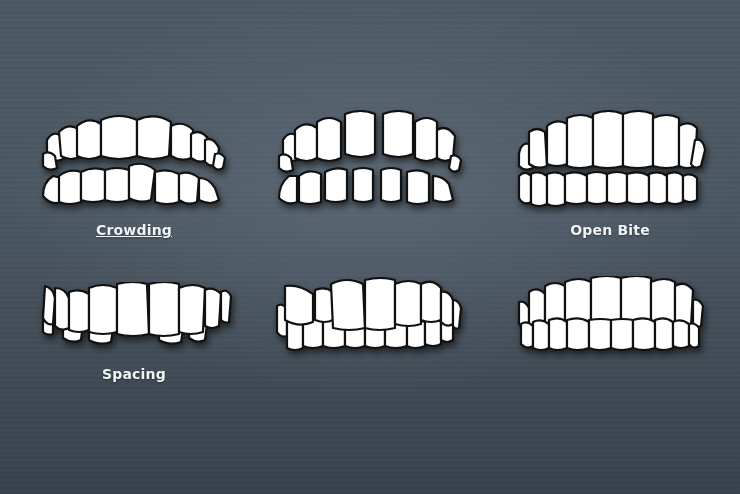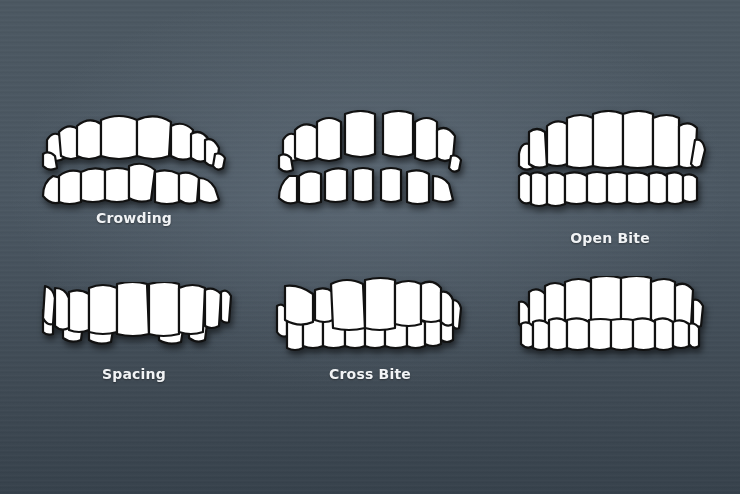--- a/index.html
+++ b/index.html
@@ -44,21 +44,21 @@
 
       <path class="tooth" d="M14,86 q0,-14 10,-20 l8,2 l0,24 q-10,4 -18,-6 z"></path>
       <path class="tooth" d="M30,66 q10,-8 22,-4 l0,30 q-12,4 -22,0 z"></path>
       <path class="tooth" d="M52,62 q12,-6 24,-2 l0,30 q-12,4 -24,0 z"></path>
       <path class="tooth" d="M76,60 q12,-4 24,0 l0,30 q-12,4 -24,0 z"></path>
       <path class="tooth" d="M100,56 q14,-6 26,4 l-4,30 q-12,4 -22,-2 z"></path>
       <path class="tooth" d="M126,62 q12,-4 24,2 l0,28 q-12,4 -24,0 z"></path>
       <path class="tooth" d="M150,64 q10,-4 20,4 l-2,24 q-10,4 -18,-2 z"></path>
       <path class="tooth" d="M170,68 q10,0 16,10 l4,12 q-8,6 -20,0 z"></path>
     </svg>
-    <div class="label" style="top:100px;">Crowding</div>
+    <div class="label" style="top:112px;text-decoration:underline;">Crowding</div>
   </div>
 
   <div class="cell" style="left:250px; top:110px; height:140px;">
     <svg width="210" height="105" viewBox="0 0 210 105">
       <path class="tooth" d="M18,30 q6,-10 14,-4 l4,22 q-10,6 -18,0 z"></path>
       <path class="tooth" d="M30,20 q10,-10 22,-2 l0,30 q-10,6 -22,0 z"></path>
       <path class="tooth" d="M52,12 q12,-8 24,0 l0,36 q-12,6 -24,0 z"></path>
       <path class="tooth" d="M80,4 q16,-6 30,0 l0,40 q-14,6 -30,0 z"></path>
       <path class="tooth" d="M118,4 q16,-6 30,0 l0,40 q-14,6 -30,0 z"></path>
       <path class="tooth" d="M150,12 q12,-8 22,0 l0,36 q-10,6 -22,0 z"></path>
@@ -90,21 +90,21 @@
       <path class="tooth" d="M26,64 q8,-4 16,2 l0,28 q-8,4 -16,0 z"></path>
       <path class="tooth" d="M42,64 q10,-4 18,2 l0,28 q-10,4 -18,0 z"></path>
       <path class="tooth" d="M60,64 q12,-4 22,2 l0,26 q-10,4 -22,0 z"></path>
       <path class="tooth" d="M82,64 q10,-4 20,0 l0,28 q-10,4 -20,0 z"></path>
       <path class="tooth" d="M102,64 q10,-4 20,0 l0,28 q-10,4 -20,0 z"></path>
       <path class="tooth" d="M122,64 q12,-4 22,2 l0,26 q-12,4 -22,0 z"></path>
       <path class="tooth" d="M144,64 q10,-4 18,2 l0,26 q-8,4 -18,0 z"></path>
       <path class="tooth" d="M162,64 q10,-4 16,2 l0,26 q-8,4 -16,0 z"></path>
       <path class="tooth" d="M178,66 q8,-4 14,2 l0,22 q-8,4 -14,0 z"></path>
     </svg>
-    <div class="label" style="top:120px;">Open Bite</div>
+    <div class="label" style="top:112px;">Open Bite</div>
   </div>
 
   <div class="cell" style="left:14px; top:282px; height:110px;">
     <svg width="210" height="70" viewBox="0 0 210 70">
       <path class="tooth" d="M14,28 q6,0 10,10 l0,14 q-6,2 -10,-2 z"></path>
       <path class="tooth" d="M34,40 q10,-4 20,2 l-2,16 q-10,4 -18,-2 z"></path>
       <path class="tooth" d="M160,40 q10,-4 18,2 l-2,16 q-8,4 -16,-2 z"></path>
       <path class="tooth" d="M60,44 q14,-2 24,4 l-2,12 q-12,4 -22,-2 z"></path>
       <path class="tooth" d="M130,44 q14,-2 24,4 l-2,12 q-12,4 -22,-2 z"></path>
       <path class="tooth" d="M16,4 q8,2 10,12 l-2,26 q-6,2 -10,-6 z"></path>
@@ -134,21 +134,20 @@
       <path class="tooth" d="M176,38 q8,-2 12,6 l0,20 q-6,4 -12,0 z"></path>
       <path class="tooth" d="M20,10 q14,-2 28,8 l0,28 q-14,6 -28,-2 z"></path>
       <path class="tooth" d="M50,14 q10,-4 18,2 l0,28 q-8,4 -18,0 z"></path>
       <path class="tooth" d="M66,8 q16,-8 32,0 l2,44 q-16,4 -32,0 z"></path>
       <path class="tooth" d="M100,4 q16,-4 30,0 l0,48 q-16,4 -30,0 z"></path>
       <path class="tooth" d="M130,8 q14,-6 26,0 l0,40 q-12,4 -26,0 z"></path>
       <path class="tooth" d="M156,8 q12,-6 20,4 l0,32 q-10,4 -20,0 z"></path>
       <path class="tooth" d="M176,16 q8,-2 12,8 l0,24 q-6,4 -12,-2 z"></path>
       <path class="tooth" d="M188,24 q6,0 8,8 l-2,20 q-4,2 -6,-2 z"></path>
     </svg>
-    <div class="label" style="top:90px;">Cross Bite</div>
   </div>
 
   <div class="cell" style="left:490px; top:276px; height:116px;">
     <svg width="210" height="80" viewBox="0 0 210 80">
       <path class="tooth" d="M14,26 q6,-2 10,6 l0,20 q-6,2 -10,-4 z"></path>
       <path class="tooth" d="M24,16 q8,-6 16,2 l0,32 q-8,4 -16,0 z"></path>
       <path class="tooth" d="M40,10 q10,-6 20,0 l0,40 q-10,4 -20,0 z"></path>
       <path class="tooth" d="M60,6 q14,-6 26,0 l0,44 q-14,4 -26,0 z"></path>
       <path class="tooth" d="M86,2 q16,-4 30,0 l0,48 q-16,4 -30,0 z"></path>
       <path class="tooth" d="M116,2 q16,-4 30,0 l0,48 q-16,4 -30,0 z"></path>

